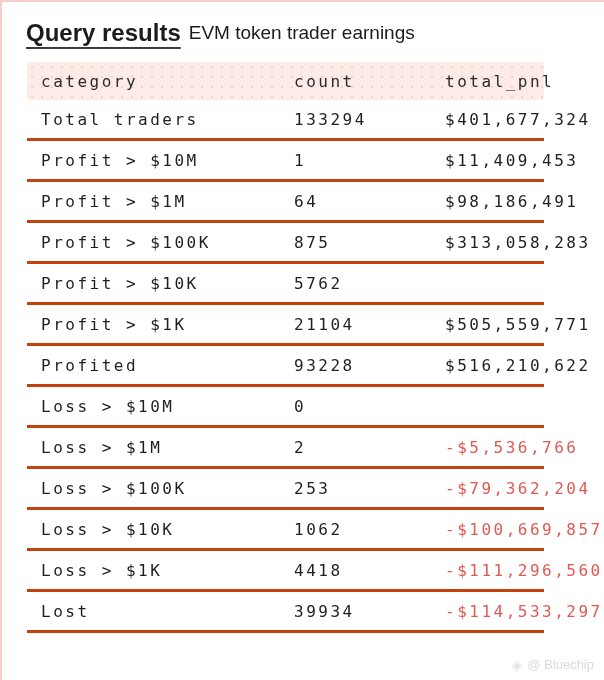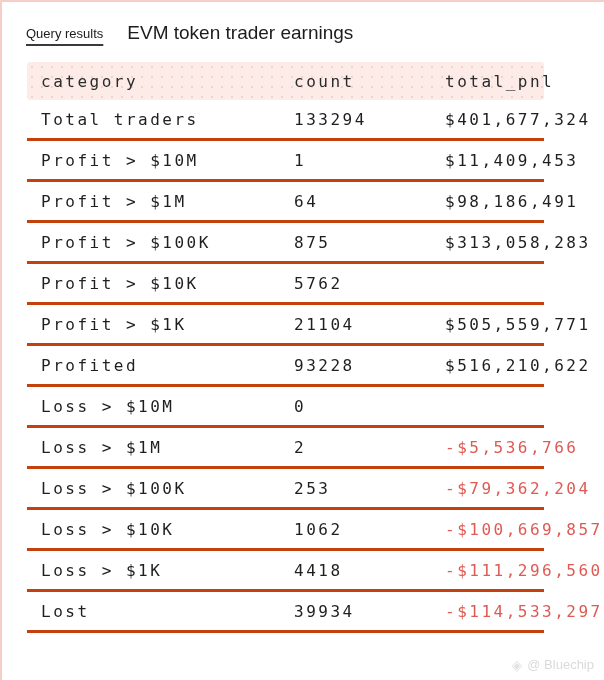--- a/index.html
+++ b/index.html
@@ -11,30 +11,30 @@
     box-sizing:border-box;
     font-family:"Liberation Sans", sans-serif;
   }
   .titlebar{
     height:58px;
     display:flex;align-items:center;
     padding-left:24px;
     padding-top:2px;
   }
   .tab{
-    font-size:13px;font-weight:400;color:#1c1c1c;
+    font-size:24px;font-weight:700;color:#1c1c1c;
     text-decoration:underline;
     text-decoration-color:#3a3a3a;
     text-decoration-thickness:1.5px;
     text-underline-offset:6px;
     cursor:pointer;
   }
   .title{
     font-size:19px;font-weight:500;color:#1c1c1c;
-    margin-left:24px;
+    margin-left:8px;
   }
   .grid-row{
     display:grid;
     grid-template-columns:253px 151px 1fr;
     align-items:center;
     padding:0 15px 0 14px;
     box-sizing:border-box;
     margin-left:25px;
     width:517px;
     font-family:"DejaVu Sans Mono","Liberation Mono",monospace;

